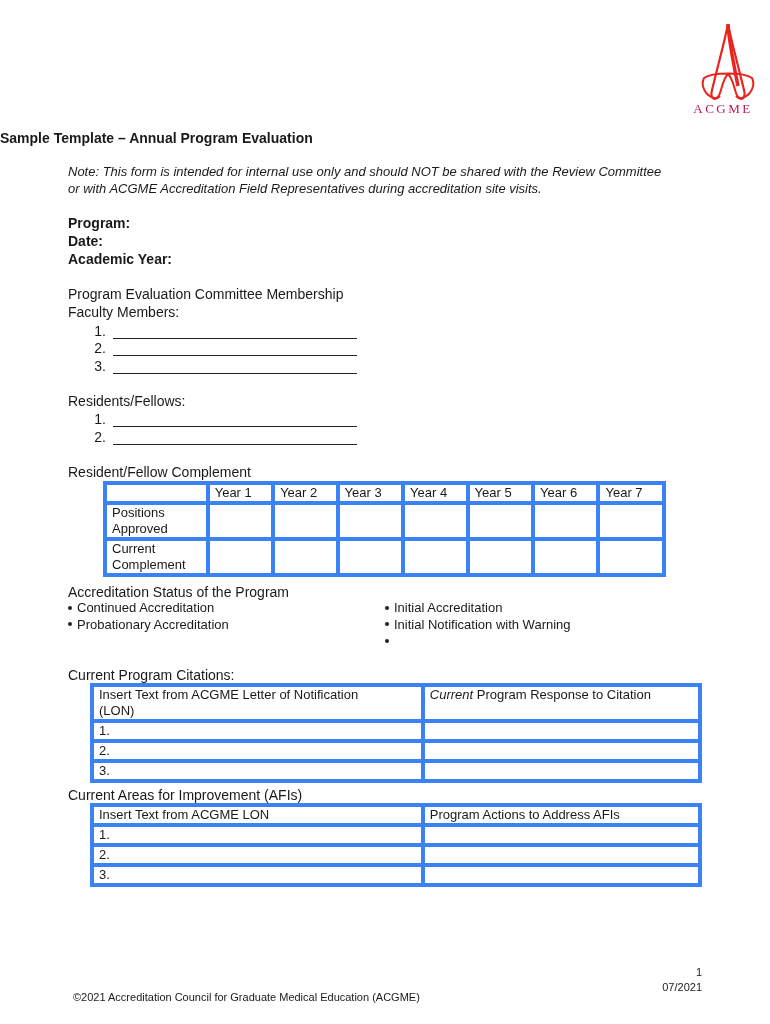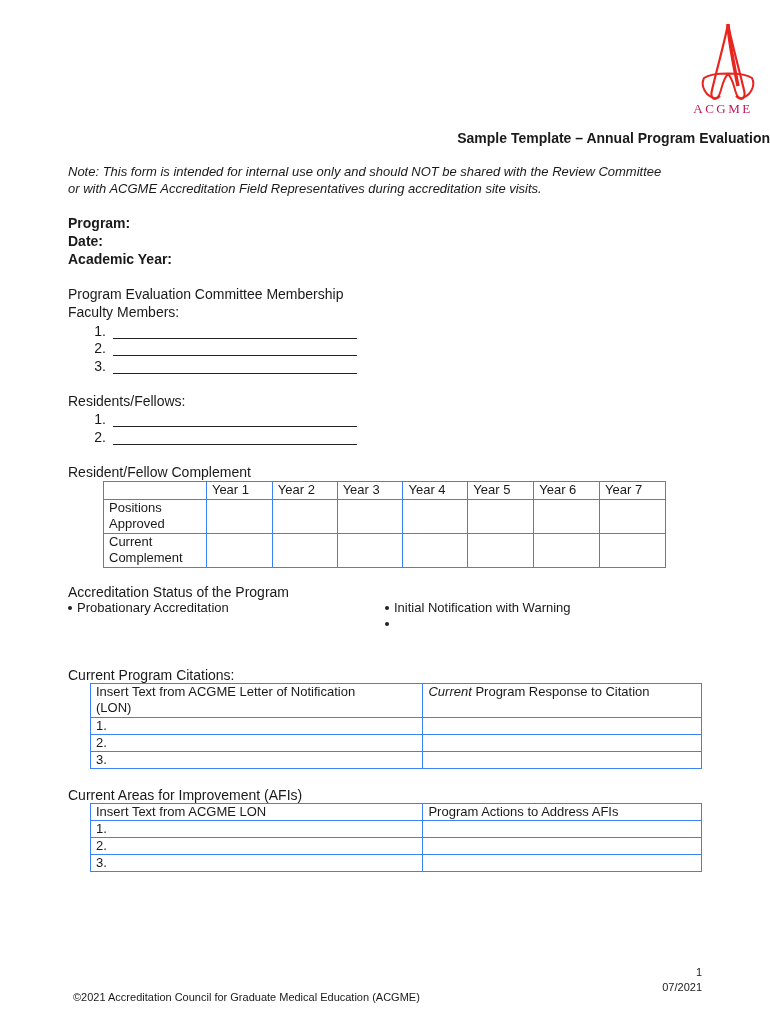--- a/index.html
+++ b/index.html
@@ -1,29 +1,29 @@
 <!DOCTYPE html>
 <html><head>
   <meta charset="utf-8">
   <style>
     * { margin: 0; padding: 0; box-sizing: border-box; }
     html, body { width: 770px; height: 1024px; background: #ffffff; overflow: hidden; }
     body { position: relative; font-family: "Liberation Sans", sans-serif; color: #1a1a1a; font-size: 13.5px; }
     .abs { position: absolute; white-space: nowrap; }
     .logo { position: absolute; left: 698px; top: 20px; width: 60px; height: 100px; }
     .logo-text { position: absolute; left: 683px; top: 101px; width: 80px; text-align: center; font-family: "Liberation Serif", serif; font-size: 13px; letter-spacing: 2.5px; color: #be185d; }
-    .title { left: 0; width: 770px; top: 130px; text-align: right; font-weight: bold; font-size: 14px; padding-left: 33px; }
+    .title { left: 0; width: 770px; top: 130px; text-align: left; font-weight: bold; font-size: 14px; }
     .note { left: 68px; font-style: italic; font-size: 13px; }
     .field-label { left: 68px; font-weight: bold; font-size: 14px; }
     .section-h { left: 68px; font-weight: normal; font-size: 14px; }
     .plain { left: 68px; font-size: 14px; }
     .num { left: 90px; font-size: 14px; width: 16px; text-align: right; }
     .blank-line { position: absolute; left: 113px; width: 244px; height: 1px; background: #222; }
     table.grid { position: absolute; border-collapse: collapse; font-size: 13px; }
-    table.grid td { border: 1px solid #3b82f6; vertical-align: top; padding: 0 5px; line-height: 16px; }
+    table.grid td { border: 4px solid #3b82f6; vertical-align: top; padding: 0 5px; line-height: 16px; }
     .bullet-list { position: absolute; font-size: 13px; line-height: 16.5px; }
     .bullet-item { white-space: nowrap; }
     .bullet-item .dot { display: inline-block; width: 4px; height: 4px; border-radius: 50%; background: #222; margin-right: 5px; vertical-align: middle; position: relative; top: -1px; }
     .footer-copy { left: 73px; top: 991px; font-size: 11px; }
     .footer-page { left: 640px; width: 62px; top: 966px; font-size: 11px; text-align: right; }
     .footer-date { left: 640px; width: 62px; top: 981px; font-size: 11px; text-align: right; }
   </style>
 </head>
 <body>
 
@@ -101,23 +101,25 @@
     <td></td>
     <td></td>
     <td></td>
     <td></td>
   </tr>
 </tbody>
   </table>
 
 <div class="abs section-h" style="top:584px;">Accreditation Status of the Program</div>
 <div class="bullet-list" style="left:68px; top:600px;">
+  <div class="bullet-item"><span class="dot"></span><span>Continued Accreditation</span></div>
   <div class="bullet-item"><span class="dot"></span><span>Probationary Accreditation</span></div>
 </div>
 <div class="bullet-list" style="left:385px; top:600px;">
+  <div class="bullet-item"><span class="dot"></span><span>Initial Accreditation</span></div>
   <div class="bullet-item"><span class="dot"></span><span>Initial Notification with Warning</span></div>
   <div class="bullet-item"><span class="dot"></span></div>
 </div>
 
 <div class="abs section-h" style="top:667px;">Current Program Citations:</div>
 <table class="grid" style="left:90px; top:683px; width:612px;">
   <colgroup>
       <col style="width:333px">
       <col style="width:279px">
     </colgroup>

